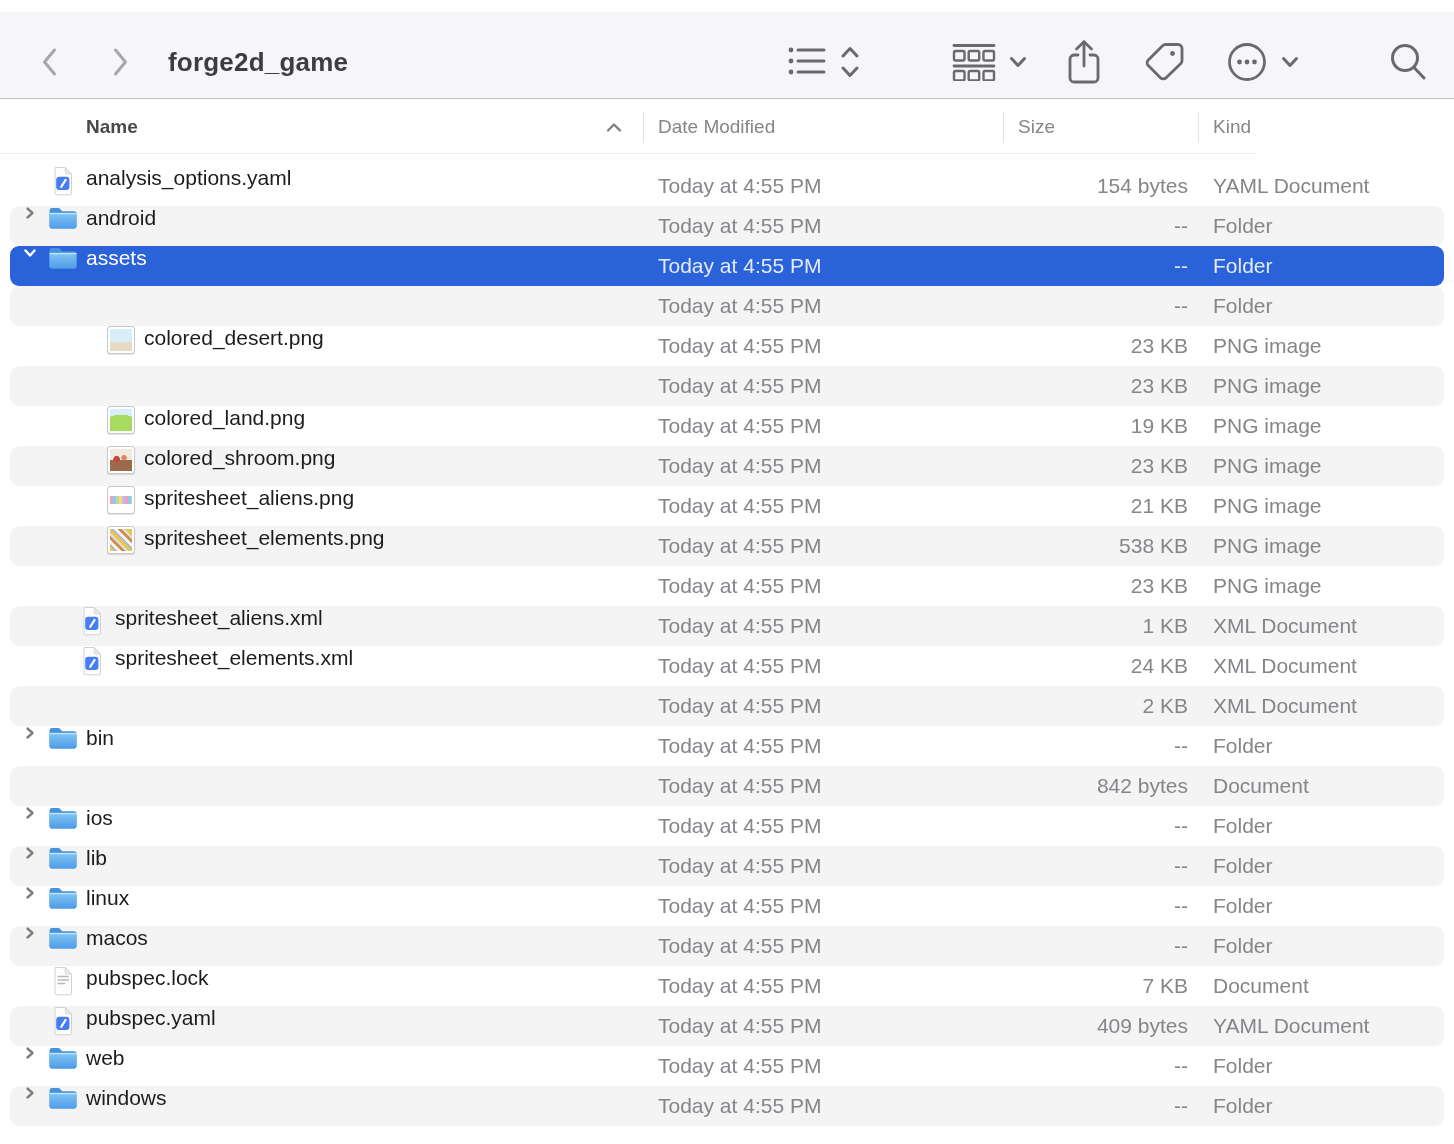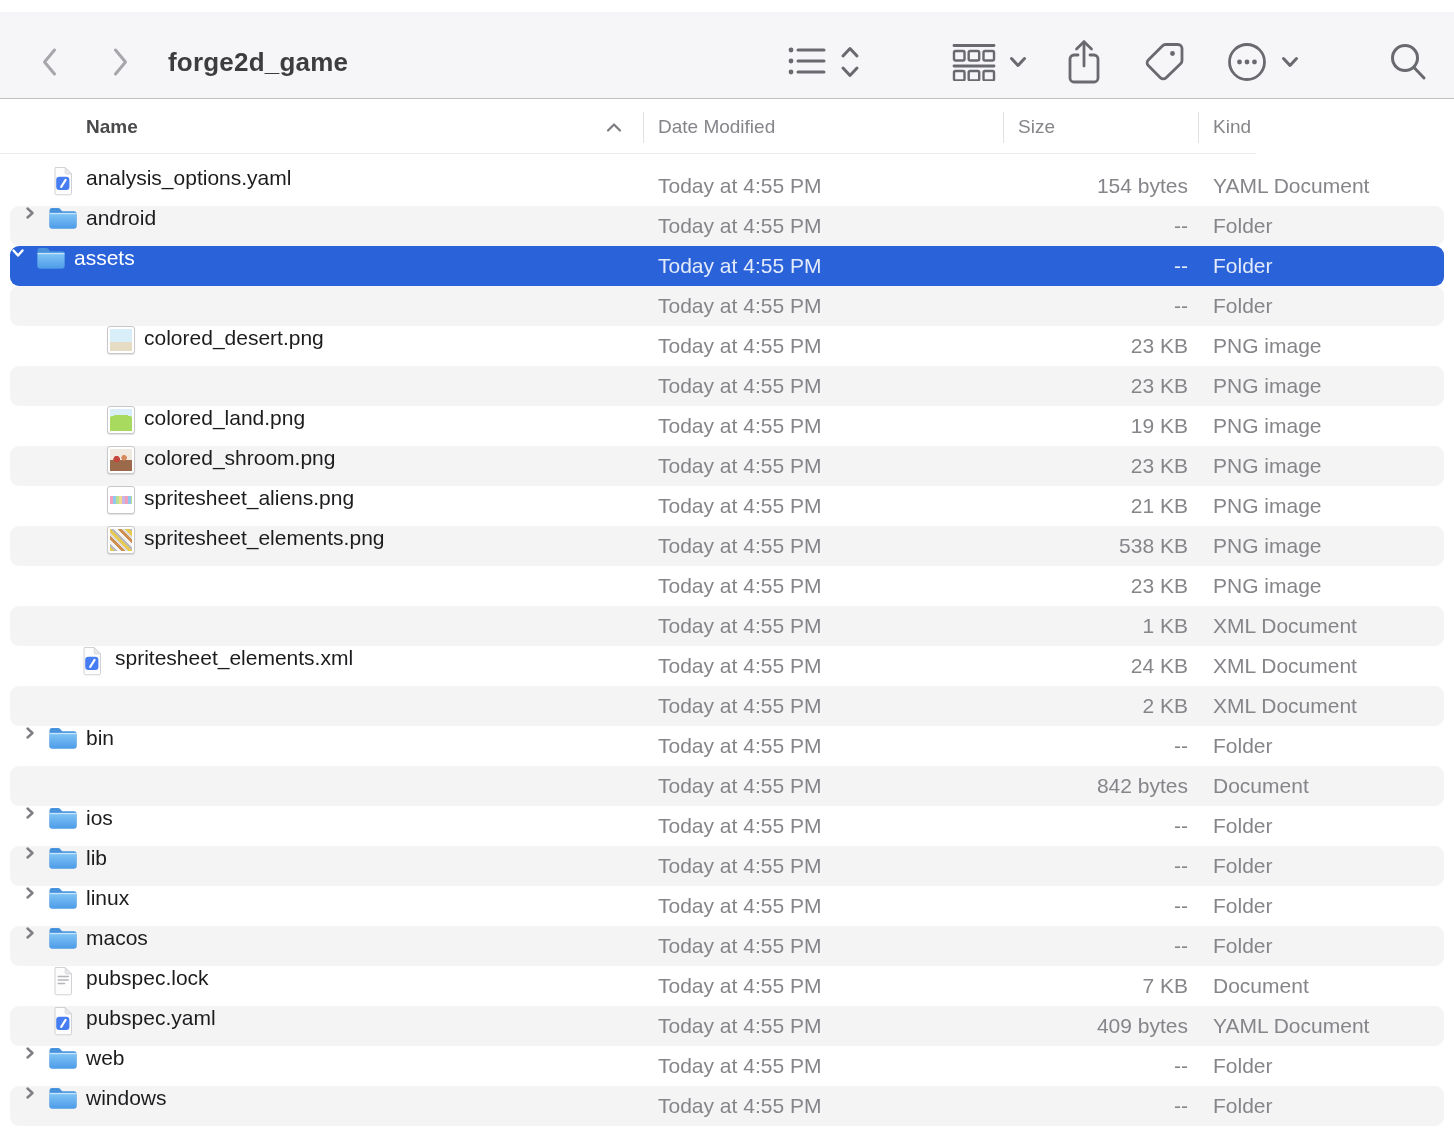--- a/index.html
+++ b/index.html
@@ -214,21 +214,21 @@
     <path d="M1.5 7.6 H28.5" stroke="rgba(255,255,255,.55)" stroke-width="1.2"></path>
   </svg>
         </span>
         <span class="fname">android</span>
       </div>
       <div class="cell date">Today at 4:55 PM</div>
       <div class="cell size">--</div>
       <div class="cell kind">Folder</div>
     </div>
     <div class="row selected">
-      <div class="name-cell" style="">
+      <div class="name-cell" style="padding-left:12px">
         <span class="disc">
     <svg width="14" height="14" viewBox="0 0 14 14">
             <path d="M2.5 4.5 L7 9.5 L11.5 4.5" fill="none" stroke="currentColor" stroke-width="2.4" stroke-linecap="round" stroke-linejoin="round"></path>
           </svg>
   </span>
         <span class="icon-slot">
           <svg width="30" height="25" viewBox="0 0 30 25">
     <path d="M1.5 4.5 a2.5 2.5 0 0 1 2.5-2.5 h6.2 a2.5 2.5 0 0 1 1.8 .8 L14.2 5.2 H26 a2.5 2.5 0 0 1 2.5 2.5 V20 a2.5 2.5 0 0 1-2.5 2.5 H4 A2.5 2.5 0 0 1 1.5 20z" fill="#4892dc"></path>
     <path d="M1.5 6.8 H28.5 V20 a2.5 2.5 0 0 1-2.5 2.5 H4 A2.5 2.5 0 0 1 1.5 20z" fill="url(#fgrad)"></path>
     <path d="M1.5 7.6 H28.5" stroke="rgba(255,255,255,.55)" stroke-width="1.2"></path>
@@ -319,178 +319,190 @@
       <div class="cell date">Today at 4:55 PM</div>
       <div class="cell size">538 KB</div>
       <div class="cell kind">PNG image</div>
     </div>
     <div class="row">
       <div class="cell date">Today at 4:55 PM</div>
       <div class="cell size">23 KB</div>
       <div class="cell kind">PNG image</div>
     </div>
     <div class="row striped">
-      <div class="cell date">Today at 4:55 PM</div>
-      <div class="cell size">1 KB</div>
-      <div class="cell kind">XML Document</div>
-    </div>
-    <div class="row">
       <div class="name-cell" style="padding-left:41px">
         <span class="disc"></span>
         <span class="icon-slot">
           <svg width="24" height="31" viewBox="0 0 24 31">
             <path d="M4 1.5 h10.2 L20.5 8 V27.2 a1.6 1.6 0 0 1-1.6 1.6 H5.6 A1.6 1.6 0 0 1 4 27.2 V3.1 A1.6 1.6 0 0 1 5.6 1.5z" fill="#fdfdfd" stroke="#d2d2d6" stroke-width="1"></path>
     <path d="M14.2 1.5 L20.5 8 h-5 a1.3 1.3 0 0 1-1.3-1.3z" fill="#e9e9ed" stroke="#d2d2d6" stroke-width="0.8"></path>
             <rect x="5.2" y="10.8" width="13.2" height="13.2" rx="3.2" fill="#477df2"></rect>
       <path d="M14.6 13.9 l-4.4 7" stroke="#ffffff" stroke-width="2.1" stroke-linecap="round"></path>
           </svg>
         </span>
-        <span class="fname">spritesheet_elements.xml</span>
-      </div>
-      <div class="cell date">Today at 4:55 PM</div>
-      <div class="cell size">24 KB</div>
+        <span class="fname">spritesheet_aliens.xml</span>
+      </div>
+      <div class="cell date">Today at 4:55 PM</div>
+      <div class="cell size">1 KB</div>
       <div class="cell kind">XML Document</div>
     </div>
-    <div class="row striped">
-      <div class="cell date">Today at 4:55 PM</div>
-      <div class="cell size">2 KB</div>
-      <div class="cell kind">XML Document</div>
-    </div>
-    <div class="row">
-      <div class="name-cell" style="padding-left:12px">
-        <span class="disc">
-    <svg width="14" height="14" viewBox="0 0 14 14">
-            <path d="M4.5 2.5 L9.5 7 L4.5 11.5" fill="none" stroke="currentColor" stroke-width="2.4" stroke-linecap="round" stroke-linejoin="round"></path>
-          </svg>
-  </span>
-        <span class="icon-slot">
-          <svg width="30" height="25" viewBox="0 0 30 25">
-    <path d="M1.5 4.5 a2.5 2.5 0 0 1 2.5-2.5 h6.2 a2.5 2.5 0 0 1 1.8 .8 L14.2 5.2 H26 a2.5 2.5 0 0 1 2.5 2.5 V20 a2.5 2.5 0 0 1-2.5 2.5 H4 A2.5 2.5 0 0 1 1.5 20z" fill="#4892dc"></path>
-    <path d="M1.5 6.8 H28.5 V20 a2.5 2.5 0 0 1-2.5 2.5 H4 A2.5 2.5 0 0 1 1.5 20z" fill="url(#fgrad)"></path>
-    <path d="M1.5 7.6 H28.5" stroke="rgba(255,255,255,.55)" stroke-width="1.2"></path>
-  </svg>
-        </span>
-        <span class="fname">bin</span>
-      </div>
-      <div class="cell date">Today at 4:55 PM</div>
-      <div class="cell size">--</div>
-      <div class="cell kind">Folder</div>
-    </div>
-    <div class="row striped">
-      <div class="cell date">Today at 4:55 PM</div>
-      <div class="cell size">842 bytes</div>
-      <div class="cell kind">Document</div>
-    </div>
-    <div class="row">
-      <div class="name-cell" style="padding-left:12px">
-        <span class="disc">
-    <svg width="14" height="14" viewBox="0 0 14 14">
-            <path d="M4.5 2.5 L9.5 7 L4.5 11.5" fill="none" stroke="currentColor" stroke-width="2.4" stroke-linecap="round" stroke-linejoin="round"></path>
-          </svg>
-  </span>
-        <span class="icon-slot">
-          <svg width="30" height="25" viewBox="0 0 30 25">
-    <path d="M1.5 4.5 a2.5 2.5 0 0 1 2.5-2.5 h6.2 a2.5 2.5 0 0 1 1.8 .8 L14.2 5.2 H26 a2.5 2.5 0 0 1 2.5 2.5 V20 a2.5 2.5 0 0 1-2.5 2.5 H4 A2.5 2.5 0 0 1 1.5 20z" fill="#4892dc"></path>
-    <path d="M1.5 6.8 H28.5 V20 a2.5 2.5 0 0 1-2.5 2.5 H4 A2.5 2.5 0 0 1 1.5 20z" fill="url(#fgrad)"></path>
-    <path d="M1.5 7.6 H28.5" stroke="rgba(255,255,255,.55)" stroke-width="1.2"></path>
-  </svg>
-        </span>
-        <span class="fname">ios</span>
-      </div>
-      <div class="cell date">Today at 4:55 PM</div>
-      <div class="cell size">--</div>
-      <div class="cell kind">Folder</div>
-    </div>
-    <div class="row striped">
-      <div class="name-cell" style="padding-left:12px">
-        <span class="disc">
-    <svg width="14" height="14" viewBox="0 0 14 14">
-            <path d="M4.5 2.5 L9.5 7 L4.5 11.5" fill="none" stroke="currentColor" stroke-width="2.4" stroke-linecap="round" stroke-linejoin="round"></path>
-          </svg>
-  </span>
-        <span class="icon-slot">
-          <svg width="30" height="25" viewBox="0 0 30 25">
-    <path d="M1.5 4.5 a2.5 2.5 0 0 1 2.5-2.5 h6.2 a2.5 2.5 0 0 1 1.8 .8 L14.2 5.2 H26 a2.5 2.5 0 0 1 2.5 2.5 V20 a2.5 2.5 0 0 1-2.5 2.5 H4 A2.5 2.5 0 0 1 1.5 20z" fill="#4892dc"></path>
-    <path d="M1.5 6.8 H28.5 V20 a2.5 2.5 0 0 1-2.5 2.5 H4 A2.5 2.5 0 0 1 1.5 20z" fill="url(#fgrad)"></path>
-    <path d="M1.5 7.6 H28.5" stroke="rgba(255,255,255,.55)" stroke-width="1.2"></path>
-  </svg>
-        </span>
-        <span class="fname">lib</span>
-      </div>
-      <div class="cell date">Today at 4:55 PM</div>
-      <div class="cell size">--</div>
-      <div class="cell kind">Folder</div>
-    </div>
-    <div class="row">
-      <div class="name-cell" style="padding-left:12px">
-        <span class="disc">
-    <svg width="14" height="14" viewBox="0 0 14 14">
-            <path d="M4.5 2.5 L9.5 7 L4.5 11.5" fill="none" stroke="currentColor" stroke-width="2.4" stroke-linecap="round" stroke-linejoin="round"></path>
-          </svg>
-  </span>
-        <span class="icon-slot">
-          <svg width="30" height="25" viewBox="0 0 30 25">
-    <path d="M1.5 4.5 a2.5 2.5 0 0 1 2.5-2.5 h6.2 a2.5 2.5 0 0 1 1.8 .8 L14.2 5.2 H26 a2.5 2.5 0 0 1 2.5 2.5 V20 a2.5 2.5 0 0 1-2.5 2.5 H4 A2.5 2.5 0 0 1 1.5 20z" fill="#4892dc"></path>
-    <path d="M1.5 6.8 H28.5 V20 a2.5 2.5 0 0 1-2.5 2.5 H4 A2.5 2.5 0 0 1 1.5 20z" fill="url(#fgrad)"></path>
-    <path d="M1.5 7.6 H28.5" stroke="rgba(255,255,255,.55)" stroke-width="1.2"></path>
-  </svg>
-        </span>
-        <span class="fname">linux</span>
-      </div>
-      <div class="cell date">Today at 4:55 PM</div>
-      <div class="cell size">--</div>
-      <div class="cell kind">Folder</div>
-    </div>
-    <div class="row striped">
-      <div class="name-cell" style="padding-left:12px">
-        <span class="disc">
-    <svg width="14" height="14" viewBox="0 0 14 14">
-            <path d="M4.5 2.5 L9.5 7 L4.5 11.5" fill="none" stroke="currentColor" stroke-width="2.4" stroke-linecap="round" stroke-linejoin="round"></path>
-          </svg>
-  </span>
-        <span class="icon-slot">
-          <svg width="30" height="25" viewBox="0 0 30 25">
-    <path d="M1.5 4.5 a2.5 2.5 0 0 1 2.5-2.5 h6.2 a2.5 2.5 0 0 1 1.8 .8 L14.2 5.2 H26 a2.5 2.5 0 0 1 2.5 2.5 V20 a2.5 2.5 0 0 1-2.5 2.5 H4 A2.5 2.5 0 0 1 1.5 20z" fill="#4892dc"></path>
-    <path d="M1.5 6.8 H28.5 V20 a2.5 2.5 0 0 1-2.5 2.5 H4 A2.5 2.5 0 0 1 1.5 20z" fill="url(#fgrad)"></path>
-    <path d="M1.5 7.6 H28.5" stroke="rgba(255,255,255,.55)" stroke-width="1.2"></path>
-  </svg>
-        </span>
-        <span class="fname">macos</span>
-      </div>
-      <div class="cell date">Today at 4:55 PM</div>
-      <div class="cell size">--</div>
-      <div class="cell kind">Folder</div>
-    </div>
-    <div class="row">
-      <div class="name-cell" style="padding-left:12px">
-        <span class="disc"></span>
-        <span class="icon-slot">
-          <svg width="24" height="31" viewBox="0 0 24 31">
-            <path d="M4 1.5 h10.2 L20.5 8 V27.2 a1.6 1.6 0 0 1-1.6 1.6 H5.6 A1.6 1.6 0 0 1 4 27.2 V3.1 A1.6 1.6 0 0 1 5.6 1.5z" fill="#fdfdfd" stroke="#d2d2d6" stroke-width="1"></path>
-    <path d="M14.2 1.5 L20.5 8 h-5 a1.3 1.3 0 0 1-1.3-1.3z" fill="#e9e9ed" stroke="#d2d2d6" stroke-width="0.8"></path>
-            <path d="M7.2 10.5 H17.2 M7.2 14 H17.2 M7.2 17.5 H13.5" stroke="#b6b6bb" stroke-width="1.5" stroke-linecap="round"></path>
-          </svg>
-        </span>
-        <span class="fname">pubspec.lock</span>
-      </div>
-      <div class="cell date">Today at 4:55 PM</div>
-      <div class="cell size">7 KB</div>
-      <div class="cell kind">Document</div>
-    </div>
-    <div class="row striped">
-      <div class="name-cell" style="padding-left:12px">
+    <div class="row">
+      <div class="name-cell" style="padding-left:41px">
         <span class="disc"></span>
         <span class="icon-slot">
           <svg width="24" height="31" viewBox="0 0 24 31">
             <path d="M4 1.5 h10.2 L20.5 8 V27.2 a1.6 1.6 0 0 1-1.6 1.6 H5.6 A1.6 1.6 0 0 1 4 27.2 V3.1 A1.6 1.6 0 0 1 5.6 1.5z" fill="#fdfdfd" stroke="#d2d2d6" stroke-width="1"></path>
     <path d="M14.2 1.5 L20.5 8 h-5 a1.3 1.3 0 0 1-1.3-1.3z" fill="#e9e9ed" stroke="#d2d2d6" stroke-width="0.8"></path>
             <rect x="5.2" y="10.8" width="13.2" height="13.2" rx="3.2" fill="#477df2"></rect>
       <path d="M14.6 13.9 l-4.4 7" stroke="#ffffff" stroke-width="2.1" stroke-linecap="round"></path>
           </svg>
         </span>
+        <span class="fname">spritesheet_elements.xml</span>
+      </div>
+      <div class="cell date">Today at 4:55 PM</div>
+      <div class="cell size">24 KB</div>
+      <div class="cell kind">XML Document</div>
+    </div>
+    <div class="row striped">
+      <div class="cell date">Today at 4:55 PM</div>
+      <div class="cell size">2 KB</div>
+      <div class="cell kind">XML Document</div>
+    </div>
+    <div class="row">
+      <div class="name-cell" style="padding-left:12px">
+        <span class="disc">
+    <svg width="14" height="14" viewBox="0 0 14 14">
+            <path d="M4.5 2.5 L9.5 7 L4.5 11.5" fill="none" stroke="currentColor" stroke-width="2.4" stroke-linecap="round" stroke-linejoin="round"></path>
+          </svg>
+  </span>
+        <span class="icon-slot">
+          <svg width="30" height="25" viewBox="0 0 30 25">
+    <path d="M1.5 4.5 a2.5 2.5 0 0 1 2.5-2.5 h6.2 a2.5 2.5 0 0 1 1.8 .8 L14.2 5.2 H26 a2.5 2.5 0 0 1 2.5 2.5 V20 a2.5 2.5 0 0 1-2.5 2.5 H4 A2.5 2.5 0 0 1 1.5 20z" fill="#4892dc"></path>
+    <path d="M1.5 6.8 H28.5 V20 a2.5 2.5 0 0 1-2.5 2.5 H4 A2.5 2.5 0 0 1 1.5 20z" fill="url(#fgrad)"></path>
+    <path d="M1.5 7.6 H28.5" stroke="rgba(255,255,255,.55)" stroke-width="1.2"></path>
+  </svg>
+        </span>
+        <span class="fname">bin</span>
+      </div>
+      <div class="cell date">Today at 4:55 PM</div>
+      <div class="cell size">--</div>
+      <div class="cell kind">Folder</div>
+    </div>
+    <div class="row striped">
+      <div class="cell date">Today at 4:55 PM</div>
+      <div class="cell size">842 bytes</div>
+      <div class="cell kind">Document</div>
+    </div>
+    <div class="row">
+      <div class="name-cell" style="padding-left:12px">
+        <span class="disc">
+    <svg width="14" height="14" viewBox="0 0 14 14">
+            <path d="M4.5 2.5 L9.5 7 L4.5 11.5" fill="none" stroke="currentColor" stroke-width="2.4" stroke-linecap="round" stroke-linejoin="round"></path>
+          </svg>
+  </span>
+        <span class="icon-slot">
+          <svg width="30" height="25" viewBox="0 0 30 25">
+    <path d="M1.5 4.5 a2.5 2.5 0 0 1 2.5-2.5 h6.2 a2.5 2.5 0 0 1 1.8 .8 L14.2 5.2 H26 a2.5 2.5 0 0 1 2.5 2.5 V20 a2.5 2.5 0 0 1-2.5 2.5 H4 A2.5 2.5 0 0 1 1.5 20z" fill="#4892dc"></path>
+    <path d="M1.5 6.8 H28.5 V20 a2.5 2.5 0 0 1-2.5 2.5 H4 A2.5 2.5 0 0 1 1.5 20z" fill="url(#fgrad)"></path>
+    <path d="M1.5 7.6 H28.5" stroke="rgba(255,255,255,.55)" stroke-width="1.2"></path>
+  </svg>
+        </span>
+        <span class="fname">ios</span>
+      </div>
+      <div class="cell date">Today at 4:55 PM</div>
+      <div class="cell size">--</div>
+      <div class="cell kind">Folder</div>
+    </div>
+    <div class="row striped">
+      <div class="name-cell" style="padding-left:12px">
+        <span class="disc">
+    <svg width="14" height="14" viewBox="0 0 14 14">
+            <path d="M4.5 2.5 L9.5 7 L4.5 11.5" fill="none" stroke="currentColor" stroke-width="2.4" stroke-linecap="round" stroke-linejoin="round"></path>
+          </svg>
+  </span>
+        <span class="icon-slot">
+          <svg width="30" height="25" viewBox="0 0 30 25">
+    <path d="M1.5 4.5 a2.5 2.5 0 0 1 2.5-2.5 h6.2 a2.5 2.5 0 0 1 1.8 .8 L14.2 5.2 H26 a2.5 2.5 0 0 1 2.5 2.5 V20 a2.5 2.5 0 0 1-2.5 2.5 H4 A2.5 2.5 0 0 1 1.5 20z" fill="#4892dc"></path>
+    <path d="M1.5 6.8 H28.5 V20 a2.5 2.5 0 0 1-2.5 2.5 H4 A2.5 2.5 0 0 1 1.5 20z" fill="url(#fgrad)"></path>
+    <path d="M1.5 7.6 H28.5" stroke="rgba(255,255,255,.55)" stroke-width="1.2"></path>
+  </svg>
+        </span>
+        <span class="fname">lib</span>
+      </div>
+      <div class="cell date">Today at 4:55 PM</div>
+      <div class="cell size">--</div>
+      <div class="cell kind">Folder</div>
+    </div>
+    <div class="row">
+      <div class="name-cell" style="padding-left:12px">
+        <span class="disc">
+    <svg width="14" height="14" viewBox="0 0 14 14">
+            <path d="M4.5 2.5 L9.5 7 L4.5 11.5" fill="none" stroke="currentColor" stroke-width="2.4" stroke-linecap="round" stroke-linejoin="round"></path>
+          </svg>
+  </span>
+        <span class="icon-slot">
+          <svg width="30" height="25" viewBox="0 0 30 25">
+    <path d="M1.5 4.5 a2.5 2.5 0 0 1 2.5-2.5 h6.2 a2.5 2.5 0 0 1 1.8 .8 L14.2 5.2 H26 a2.5 2.5 0 0 1 2.5 2.5 V20 a2.5 2.5 0 0 1-2.5 2.5 H4 A2.5 2.5 0 0 1 1.5 20z" fill="#4892dc"></path>
+    <path d="M1.5 6.8 H28.5 V20 a2.5 2.5 0 0 1-2.5 2.5 H4 A2.5 2.5 0 0 1 1.5 20z" fill="url(#fgrad)"></path>
+    <path d="M1.5 7.6 H28.5" stroke="rgba(255,255,255,.55)" stroke-width="1.2"></path>
+  </svg>
+        </span>
+        <span class="fname">linux</span>
+      </div>
+      <div class="cell date">Today at 4:55 PM</div>
+      <div class="cell size">--</div>
+      <div class="cell kind">Folder</div>
+    </div>
+    <div class="row striped">
+      <div class="name-cell" style="padding-left:12px">
+        <span class="disc">
+    <svg width="14" height="14" viewBox="0 0 14 14">
+            <path d="M4.5 2.5 L9.5 7 L4.5 11.5" fill="none" stroke="currentColor" stroke-width="2.4" stroke-linecap="round" stroke-linejoin="round"></path>
+          </svg>
+  </span>
+        <span class="icon-slot">
+          <svg width="30" height="25" viewBox="0 0 30 25">
+    <path d="M1.5 4.5 a2.5 2.5 0 0 1 2.5-2.5 h6.2 a2.5 2.5 0 0 1 1.8 .8 L14.2 5.2 H26 a2.5 2.5 0 0 1 2.5 2.5 V20 a2.5 2.5 0 0 1-2.5 2.5 H4 A2.5 2.5 0 0 1 1.5 20z" fill="#4892dc"></path>
+    <path d="M1.5 6.8 H28.5 V20 a2.5 2.5 0 0 1-2.5 2.5 H4 A2.5 2.5 0 0 1 1.5 20z" fill="url(#fgrad)"></path>
+    <path d="M1.5 7.6 H28.5" stroke="rgba(255,255,255,.55)" stroke-width="1.2"></path>
+  </svg>
+        </span>
+        <span class="fname">macos</span>
+      </div>
+      <div class="cell date">Today at 4:55 PM</div>
+      <div class="cell size">--</div>
+      <div class="cell kind">Folder</div>
+    </div>
+    <div class="row">
+      <div class="name-cell" style="padding-left:12px">
+        <span class="disc"></span>
+        <span class="icon-slot">
+          <svg width="24" height="31" viewBox="0 0 24 31">
+            <path d="M4 1.5 h10.2 L20.5 8 V27.2 a1.6 1.6 0 0 1-1.6 1.6 H5.6 A1.6 1.6 0 0 1 4 27.2 V3.1 A1.6 1.6 0 0 1 5.6 1.5z" fill="#fdfdfd" stroke="#d2d2d6" stroke-width="1"></path>
+    <path d="M14.2 1.5 L20.5 8 h-5 a1.3 1.3 0 0 1-1.3-1.3z" fill="#e9e9ed" stroke="#d2d2d6" stroke-width="0.8"></path>
+            <path d="M7.2 10.5 H17.2 M7.2 14 H17.2 M7.2 17.5 H13.5" stroke="#b6b6bb" stroke-width="1.5" stroke-linecap="round"></path>
+          </svg>
+        </span>
+        <span class="fname">pubspec.lock</span>
+      </div>
+      <div class="cell date">Today at 4:55 PM</div>
+      <div class="cell size">7 KB</div>
+      <div class="cell kind">Document</div>
+    </div>
+    <div class="row striped">
+      <div class="name-cell" style="padding-left:12px">
+        <span class="disc"></span>
+        <span class="icon-slot">
+          <svg width="24" height="31" viewBox="0 0 24 31">
+            <path d="M4 1.5 h10.2 L20.5 8 V27.2 a1.6 1.6 0 0 1-1.6 1.6 H5.6 A1.6 1.6 0 0 1 4 27.2 V3.1 A1.6 1.6 0 0 1 5.6 1.5z" fill="#fdfdfd" stroke="#d2d2d6" stroke-width="1"></path>
+    <path d="M14.2 1.5 L20.5 8 h-5 a1.3 1.3 0 0 1-1.3-1.3z" fill="#e9e9ed" stroke="#d2d2d6" stroke-width="0.8"></path>
+            <rect x="5.2" y="10.8" width="13.2" height="13.2" rx="3.2" fill="#477df2"></rect>
+      <path d="M14.6 13.9 l-4.4 7" stroke="#ffffff" stroke-width="2.1" stroke-linecap="round"></path>
+          </svg>
+        </span>
         <span class="fname">pubspec.yaml</span>
       </div>
       <div class="cell date">Today at 4:55 PM</div>
       <div class="cell size">409 bytes</div>
       <div class="cell kind">YAML Document</div>
     </div>
     <div class="row">
       <div class="name-cell" style="padding-left:12px">
         <span class="disc">
     <svg width="14" height="14" viewBox="0 0 14 14">

